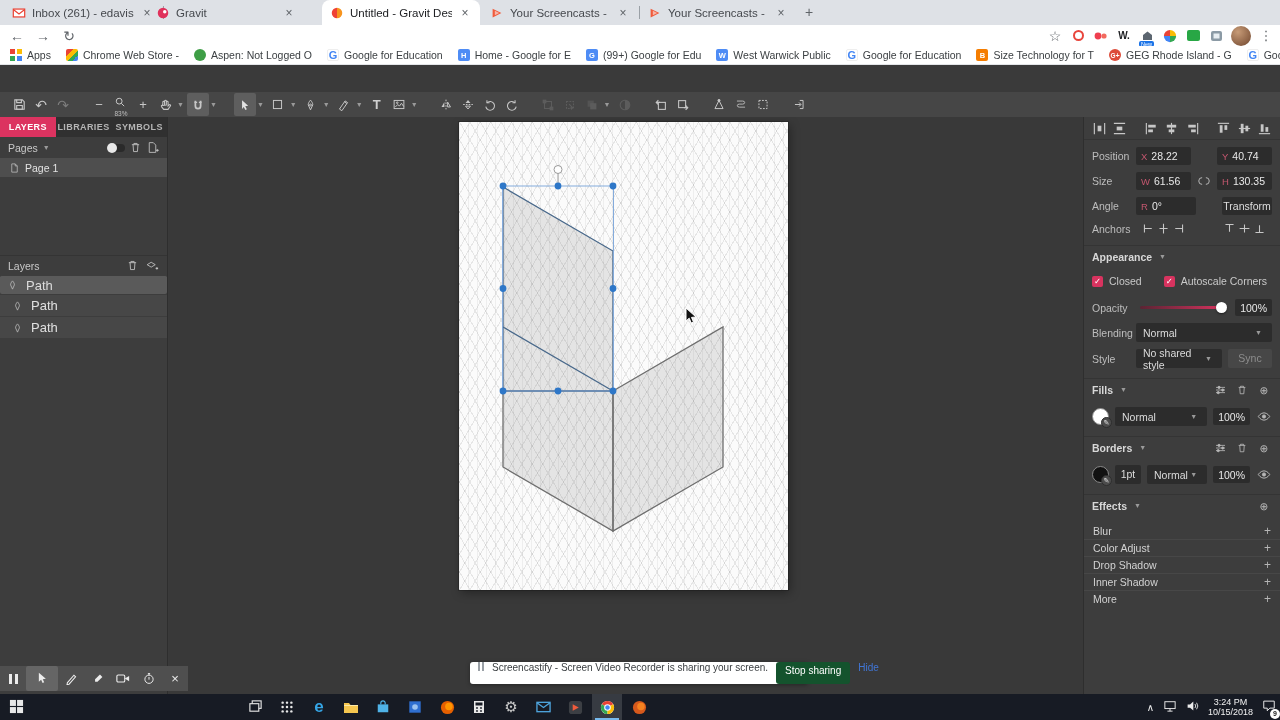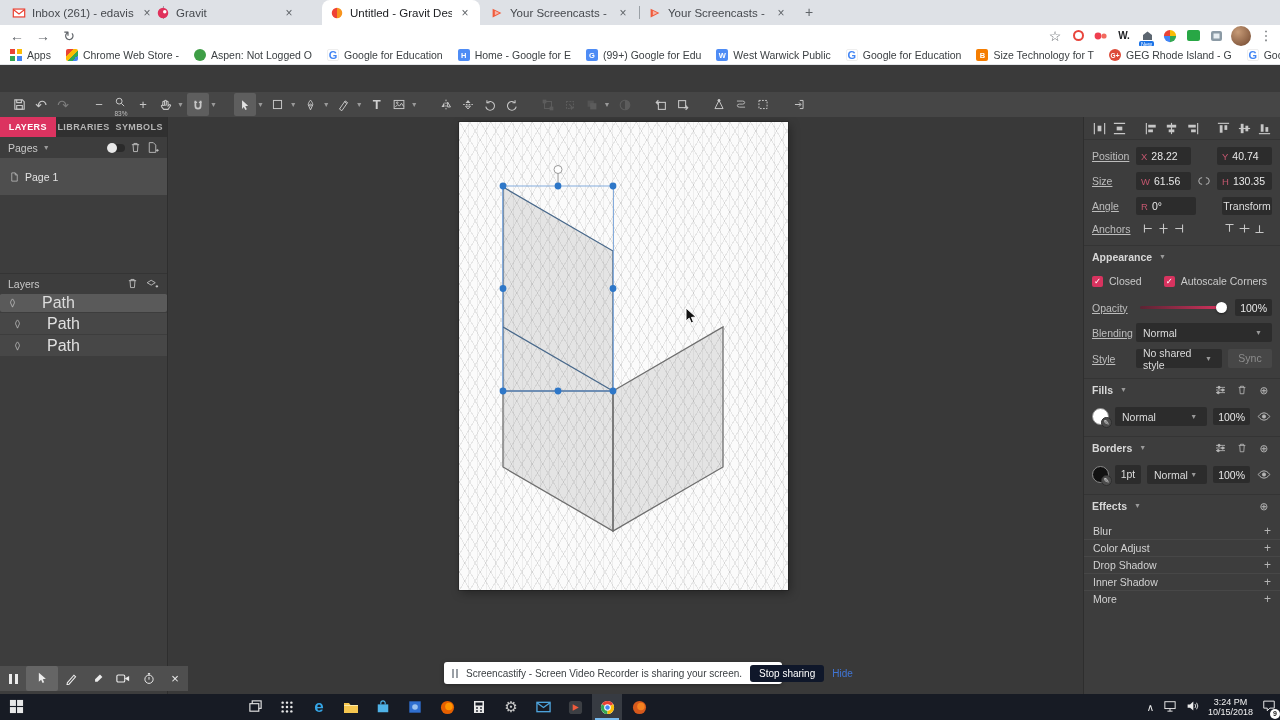--- a/index.html
+++ b/index.html
@@ -54,24 +54,24 @@
   .zoomlbl { font-size:6.5px; color:#bdbdbd; line-height:6px; text-align:center; }
   .ttext { font-size:13px; font-weight:bold; color:#cfcfcf; }
 
   
   .lpanel { position:absolute; left:0; top:117px; width:168px; bottom:26px; background:#3d3d3d; border-right:1px solid #2e2e2e; }
   .ltabs { display:flex; height:20px; background:#303030; }
   .ltab { flex:1; text-align:center; line-height:20px; font-size:9px; letter-spacing:.4px; color:#b5b5b5; font-weight:bold; }
   .ltab.active { background:#dc3360; color:#fff; }
   .prow { height:21px; display:flex; align-items:center; padding:0 8px; color:#c9c9c9; font-size:10.5px; gap:4px; }
   .prow .sp { flex:1; }
-  .pitem { height:37px; background:#4e4e4e; display:flex; align-items:center; padding-left:9px; gap:5px; font-size:10.5px; color:#e3e3e3; }
+  .pitem { height:19px; background:#4e4e4e; display:flex; align-items:center; padding-left:9px; gap:5px; font-size:10.5px; color:#e3e3e3; }
   .lyrhdr { margin-top:78px; height:20px; display:flex; align-items:center; padding:0 8px; color:#c9c9c9; font-size:10.5px; gap:6px; border-top:1px solid #343434; }
   .lyrhdr .sp { flex:1; }
-  .lrow { height:22px; background:#474747; border-top:1px solid #3d3d3d; display:flex; align-items:center; padding-left:12px; gap:24px; font-size:16px; color:#e0e0e0; }
+  .lrow { height:22px; background:#474747; border-top:1px solid #3d3d3d; display:flex; align-items:center; padding-left:12px; gap:8px; font-size:13px; color:#e0e0e0; }
   .lrow.sel { background:#5a5a5a; }
   .pin { stroke:#c0c0c0; fill:none; stroke-width:1.1; }
   .toggle { width:18px; height:8px; background:#2a2a2a; border-radius:4px; position:relative; }
   .toggle::after { content:""; position:absolute; left:0; top:-1px; width:10px; height:10px; border-radius:50%; background:#e8e8e8; }
 
   
   .gcanvas { position:absolute; left:169px; top:117px; width:914px; bottom:26px; background:#393939; overflow:hidden; }
   .page { position:absolute; left:290px; top:5px; width:329px; height:468px; background-color:#fbfbfb;
     background-image:
       repeating-linear-gradient(90deg, rgba(125,125,125,.10) 0, rgba(125,125,125,.10) 1px, transparent 1px, transparent 9px),
@@ -81,21 +81,21 @@
   .cursor { position:absolute; left:516px; top:190px; z-index:3; }
 
   
   .rpanel { position:absolute; right:0; top:117px; width:197px; bottom:26px; background:#3d3d3d; border-left:1px solid #2e2e2e; color:#c9c9c9; font-size:10.5px; overflow:hidden; }
   .alignbar { height:23px; display:flex; align-items:center; padding:0 7px; border-bottom:1px solid #343434; gap:4px; }
   .alic { width:20px; display:flex; justify-content:center; }
   .alic svg { stroke:#c7c7c7; stroke-width:1.2; }
   .alic svg rect { fill:#c7c7c7; stroke:none; }
   .agap { width:9px; }
   .irow { display:flex; align-items:center; margin:7px 8px 0; gap:6px; }
-  .ilab { width:38px; color:#bdbdbd;text-decoration:underline; }
+  .ilab { width:38px; color:#bdbdbd; }
   .fld { flex:1; height:18px; background:#2c2c2c; border-radius:2px; display:flex; align-items:center; padding:0 5px; gap:4px; }
   .fld .pfx { color:#c4576f; font-size:9.5px; }
   .fld .val { color:#e8e8e8; }
   .linkic { width:14px; display:flex; justify-content:center; }
   .btn { flex:1; height:18px; background:#2c2c2c; border-radius:2px; color:#dedede; text-align:center; line-height:18px; }
   .anchgrp { flex:1; display:flex; justify-content:space-between; padding:0 6px; }
   .anchgrp svg { stroke:#c7c7c7; stroke-width:1.3; fill:none; }
   .sechdr { margin-top:10px; height:22px; display:flex; align-items:center; padding:0 8px; gap:6px; border-top:1px solid #343434; color:#d8d8d8; font-weight:bold; }
   .sechdr .sp { flex:1; }
   .hic { width:16px; display:flex; justify-content:center; align-items:center; color:#b8b8b8; font-weight:normal; }
@@ -126,25 +126,25 @@
 
   
   .rectbar { position:absolute; left:0; top:666px; width:188px; height:25px; background:#4f4f4f; z-index:6; display:flex; align-items:center; }
   .rcell { width:26px; height:25px; display:flex; align-items:center; justify-content:center; color:#ececec; }
   .rcell.sel { background:#656565; }
   .rcell svg { stroke:#ececec; fill:none; stroke-width:1.3; }
   .pbars { display:flex; gap:3px; }
   .pbars span { width:3px; height:10px; background:#ececec; }
 
   
-  .sharebar { position:absolute; left:444px; top:662px; width:338px; height:22px; background:#fff; border-radius:3px; box-shadow:0 1px 4px rgba(0,0,0,.35); z-index:7; display:flex; align-items:center; padding:0 8px; gap:8px; }
+  .sharebar { position:absolute; left:470px; top:662px; width:338px; height:22px; background:#fff; border-radius:3px; box-shadow:0 1px 4px rgba(0,0,0,.35); z-index:7; display:flex; padding:0 8px; gap:8px; }
   .sharebar .pb2 { display:flex; gap:2px; }
   .sharebar .pb2 span { width:2px; height:9px; background:#9aa0a6; }
   .smsg { font-size:10px; color:#3c4043; white-space:nowrap; }
-  .stopbtn { background:#0f172a; color:#fff; font-size:10px; border-radius:3px; padding:3px 9px; white-space:nowrap; }
+  .stopbtn { background:#14532d; color:#fff; font-size:10px; border-radius:3px; padding:3px 9px; white-space:nowrap; }
   .hidelink { color:#4176d6; font-size:10px; }
 
   
   .taskbar { position:absolute; left:0; top:694px; width:1280px; height:26px; background:#171b24; z-index:8; }
   .startbtn { position:absolute; left:9px; top:5px; }
   .tsearch { position:absolute; left:40px; top:2px; width:198px; height:22px; background:#fefefe; display:flex; align-items:center; padding:0 7px; gap:6px; }
   .tsearch input { border:none; outline:none; font-size:10.5px; color:#444; width:150px; font-family:"Liberation Sans", sans-serif; background:transparent; }
   .tvw { position:absolute; left:248px; top:5px; }
   .tapp { position:absolute; top:0; width:30px; height:26px; display:flex; align-items:center; justify-content:center; }
   .tapp.active { background:rgba(255,255,255,.14); }

